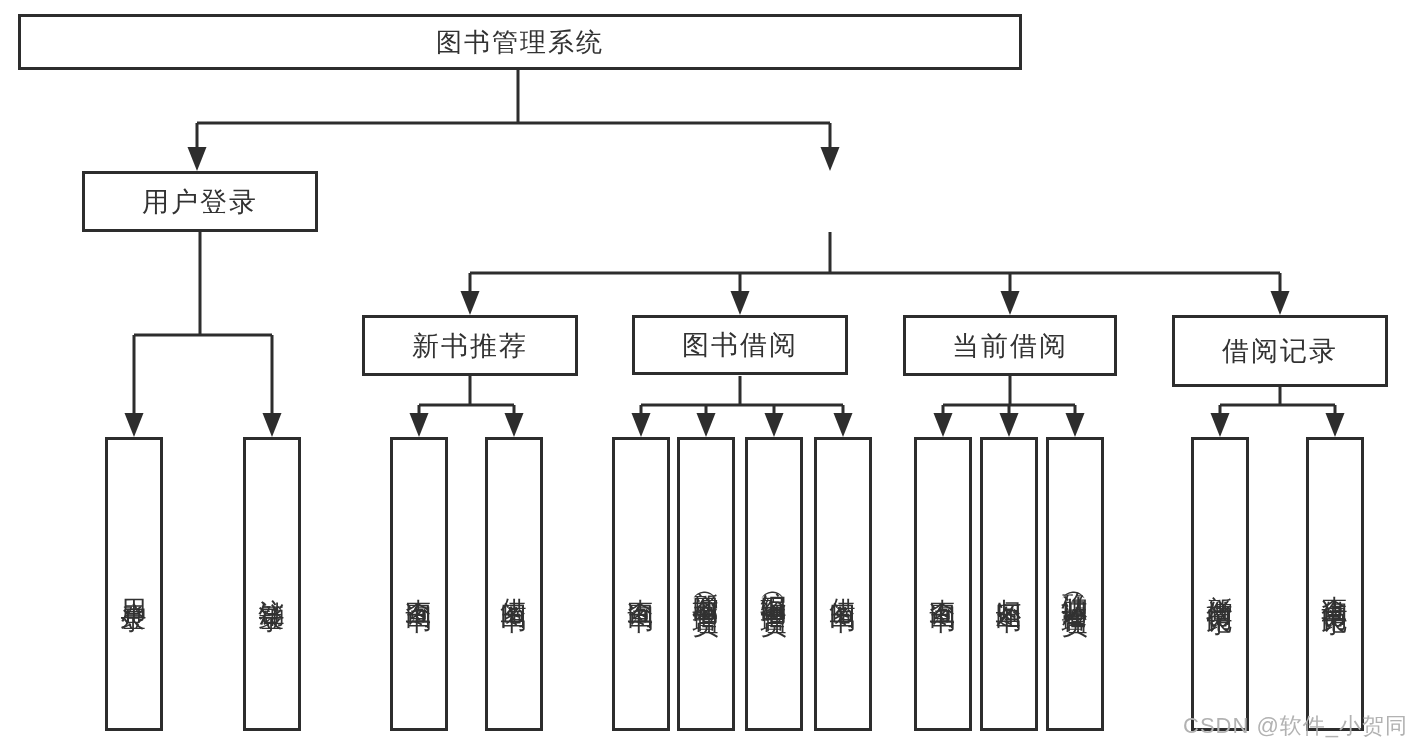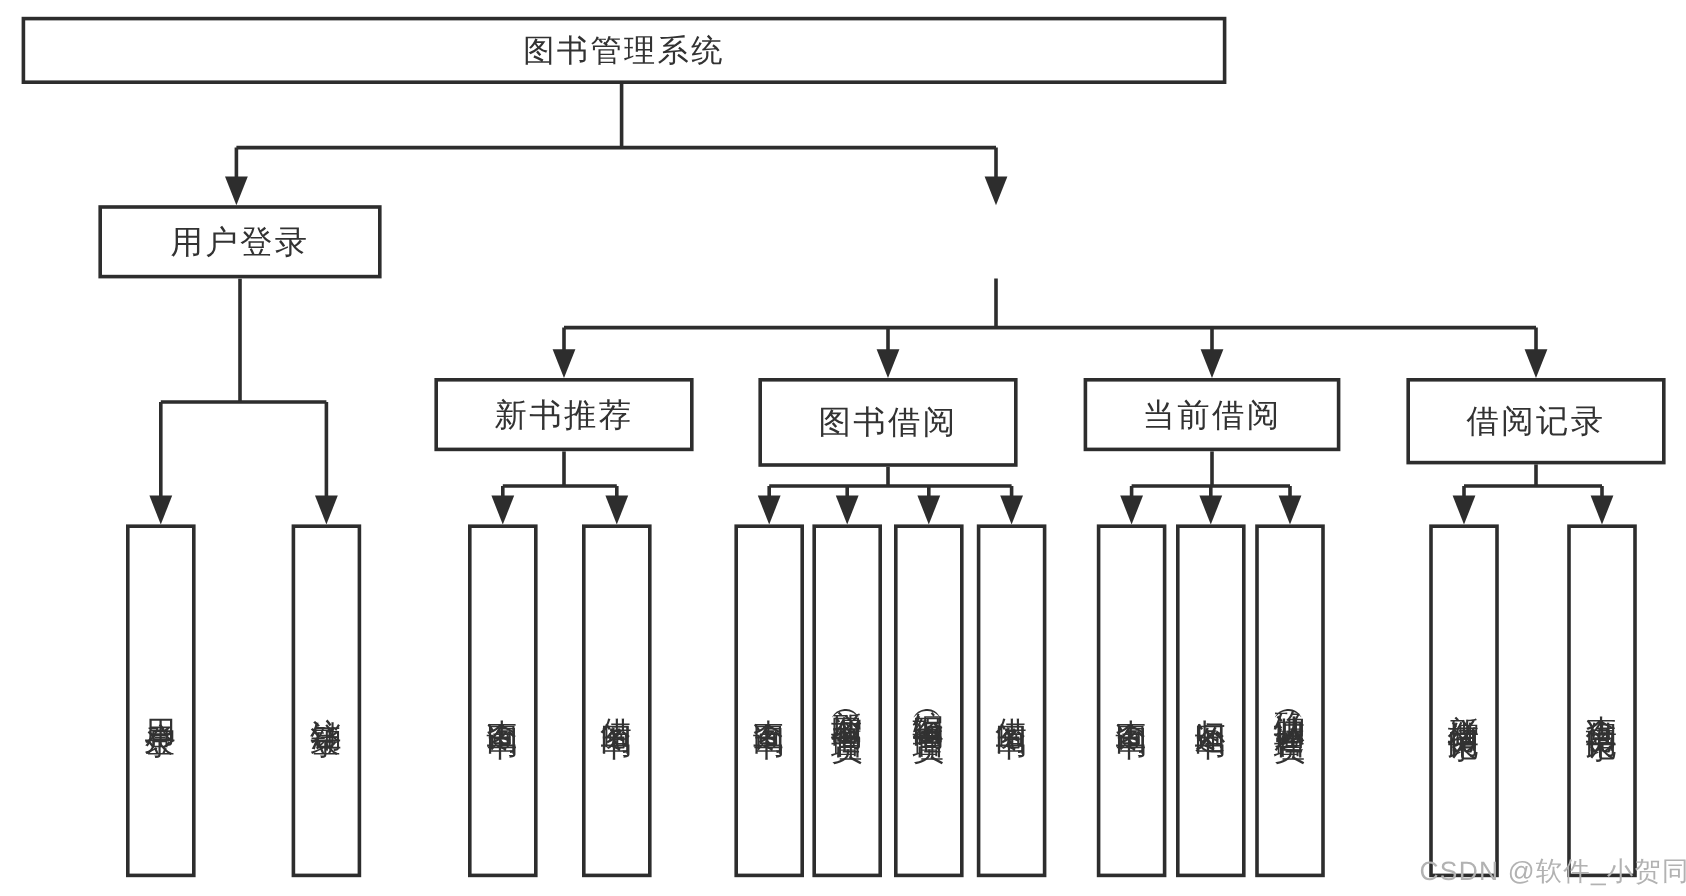--- a/index.html
+++ b/index.html
@@ -111,21 +111,21 @@
     <span class="root-label">图书管理系统</span>
   </div>
 
   <div class="hbox" style="left:82px; top:171px; width:236px; height:61px;">
     <span>用户登录</span>
   </div>
 
   <div class="hbox" style="left:362px; top:315px; width:216px; height:61px;">
     <span>新书推荐</span>
   </div>
-  <div class="hbox" style="left:632px; top:315px; width:216px; height:74px;">
+  <div class="hbox" style="left:632px; top:315px; width:216px; height:60px;">
     <span>图书借阅</span>
   </div>
   <div class="hbox" style="left:903px; top:315px; width:214px; height:61px;font-family:Liberation Mono, monospace;">
     <span>当前借阅</span>
   </div>
   <div class="hbox" style="left:1172px; top:315px; width:216px; height:72px;">
     <span>借阅记录</span>
   </div>
 
   <div class="vbox" style="left:105px;">

